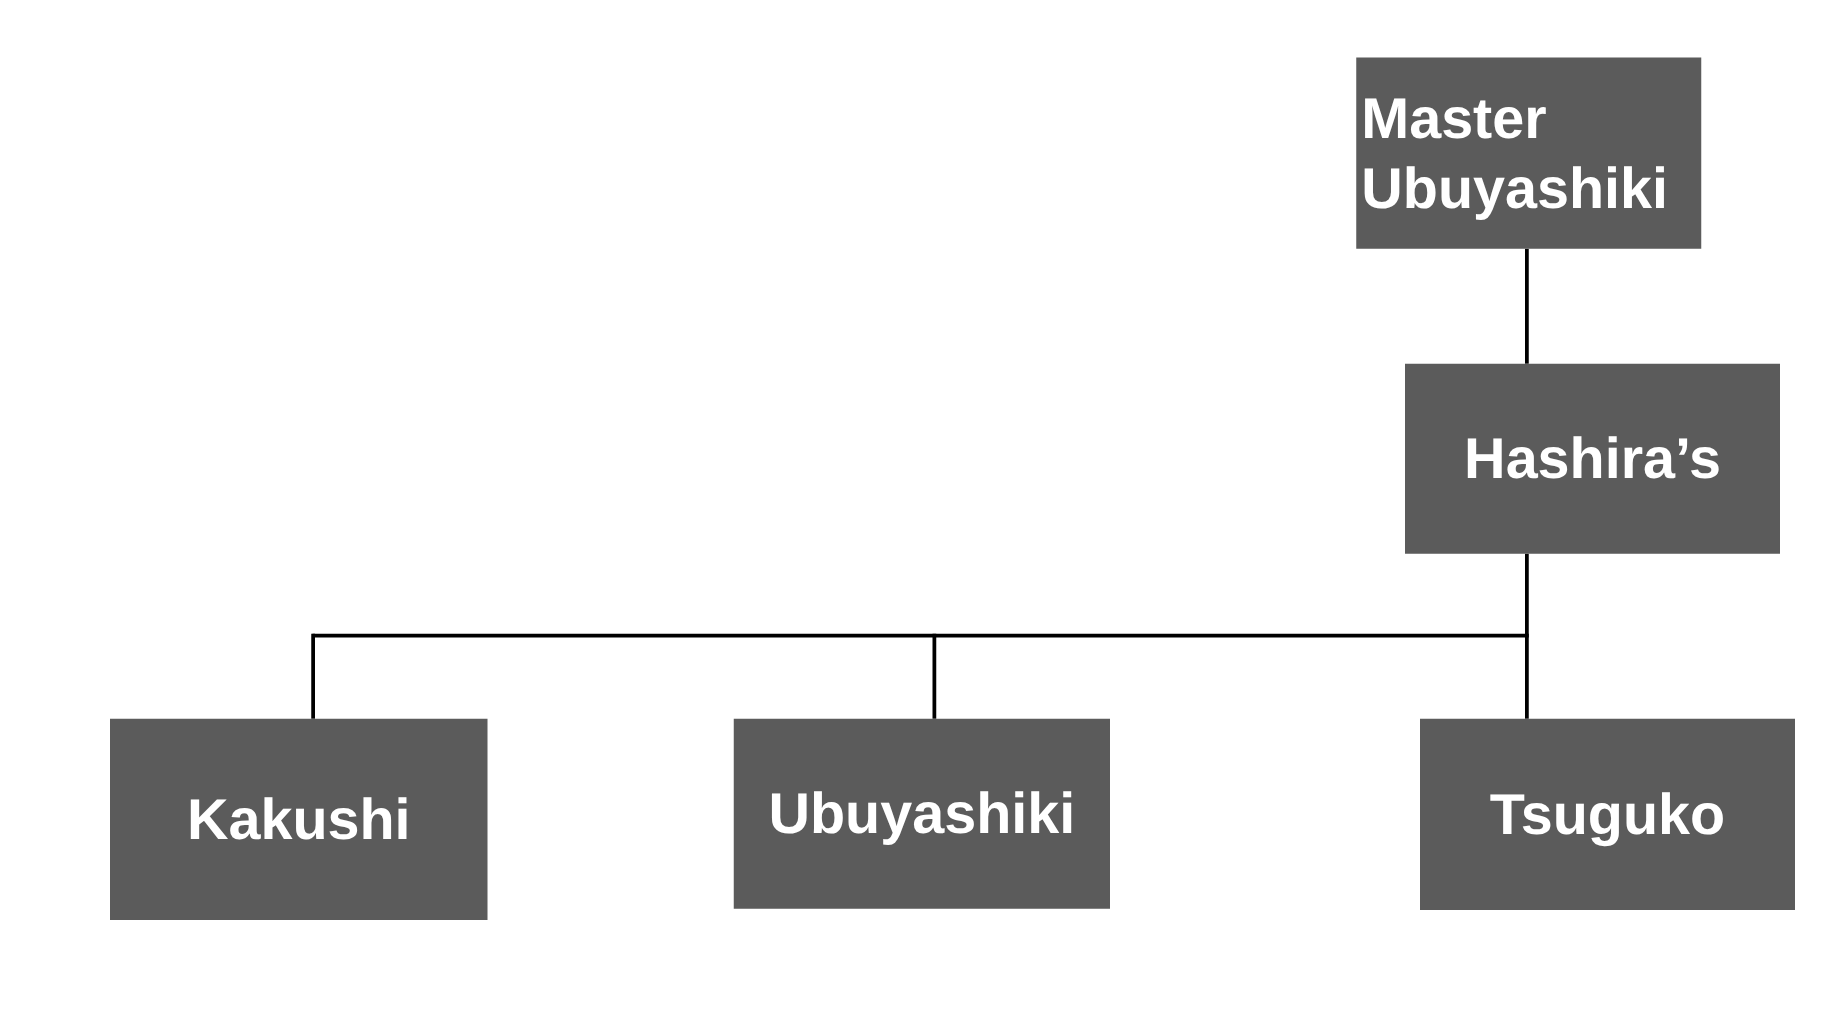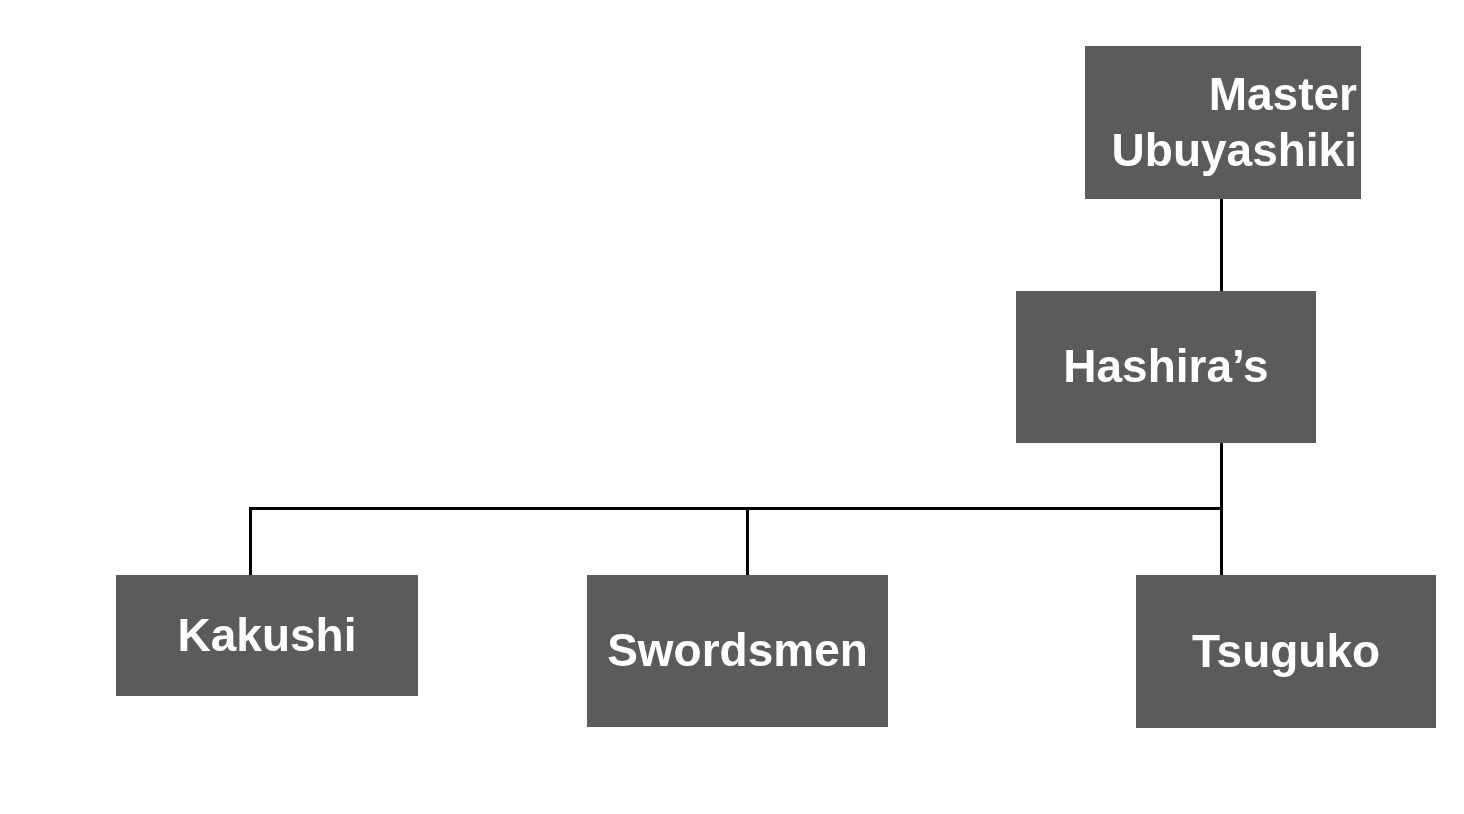--- a/index.html
+++ b/index.html
@@ -15,30 +15,30 @@
     overflow: hidden;
     font-family: "Liberation Sans", sans-serif;
   }
   .node {
     position: absolute;
     background: var(--box-fill, #5b5b5b);
     color: var(--box-text, #ffffff);
     display: flex;
     align-items: center;
     justify-content: center;
-    text-align: right;
+    text-align: left;
     font-weight: 700;
     font-size: 46px;
     line-height: 1.2;
     box-sizing: border-box;
     padding: 0 4px;
   }
   .node-master    { left: 1085px; top: 46px;  width: 276px; height: 153px; }
-  .node-hashiras  { left: 1016px; top: 291px; width: 300px; height: 152px; }
-  .node-kakushi   { left: 116px;  top: 575px; width: 302px; height: 121px; }
+  .node-hashiras  { left: 1124px; top: 291px; width: 300px; height: 152px; }
+  .node-kakushi   { left: 88px;  top: 575px; width: 302px; height: 161px; }
   .node-swordsmen { left: 587px;  top: 575px; width: 301px; height: 152px; }
   .node-tsuguko   { left: 1136px; top: 575px; width: 300px; height: 153px; }
 
   .edge {
     position: absolute;
     background: var(--line-color, #000000);
   }
   .edge-master-hashiras   { left: 1220px; top: 199px; width: 3px;   height: 92px; }
   .edge-hashiras-stem     { left: 1220px; top: 443px; width: 3px;   height: 132px; }
   .edge-rail              { left: 250px;  top: 507px; width: 973px; height: 3px; }
@@ -62,20 +62,20 @@
 
   <div class="node node-hashiras">
     <span>Hashira’s</span>
   </div>
 
   <div class="node node-kakushi">
     <span>Kakushi</span>
   </div>
 
   <div class="node node-swordsmen">
-    <span>Swordsmen</span>
+    <span>Ubuyashiki</span>
   </div>
 
   <div class="node node-tsuguko">
     <span>Tsuguko</span>
   </div>
 
 </div>
 
 </body></html>

